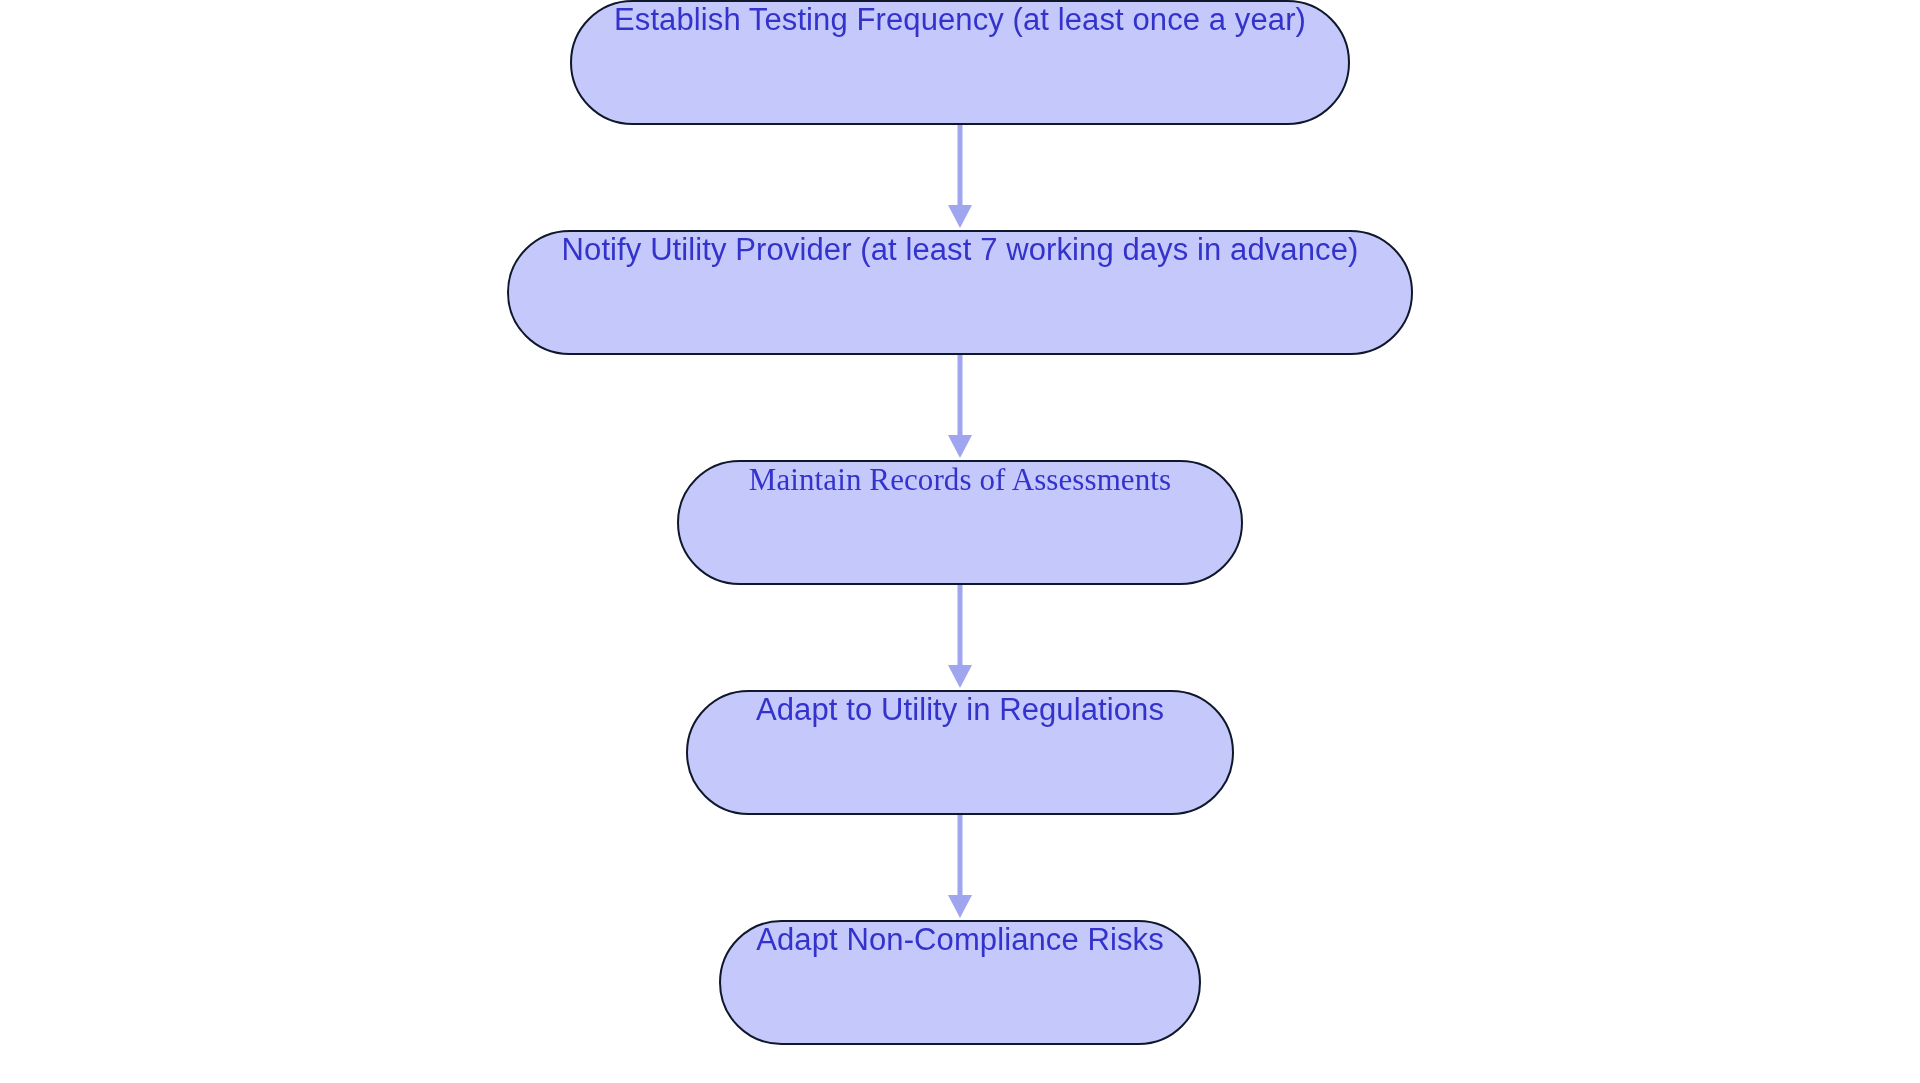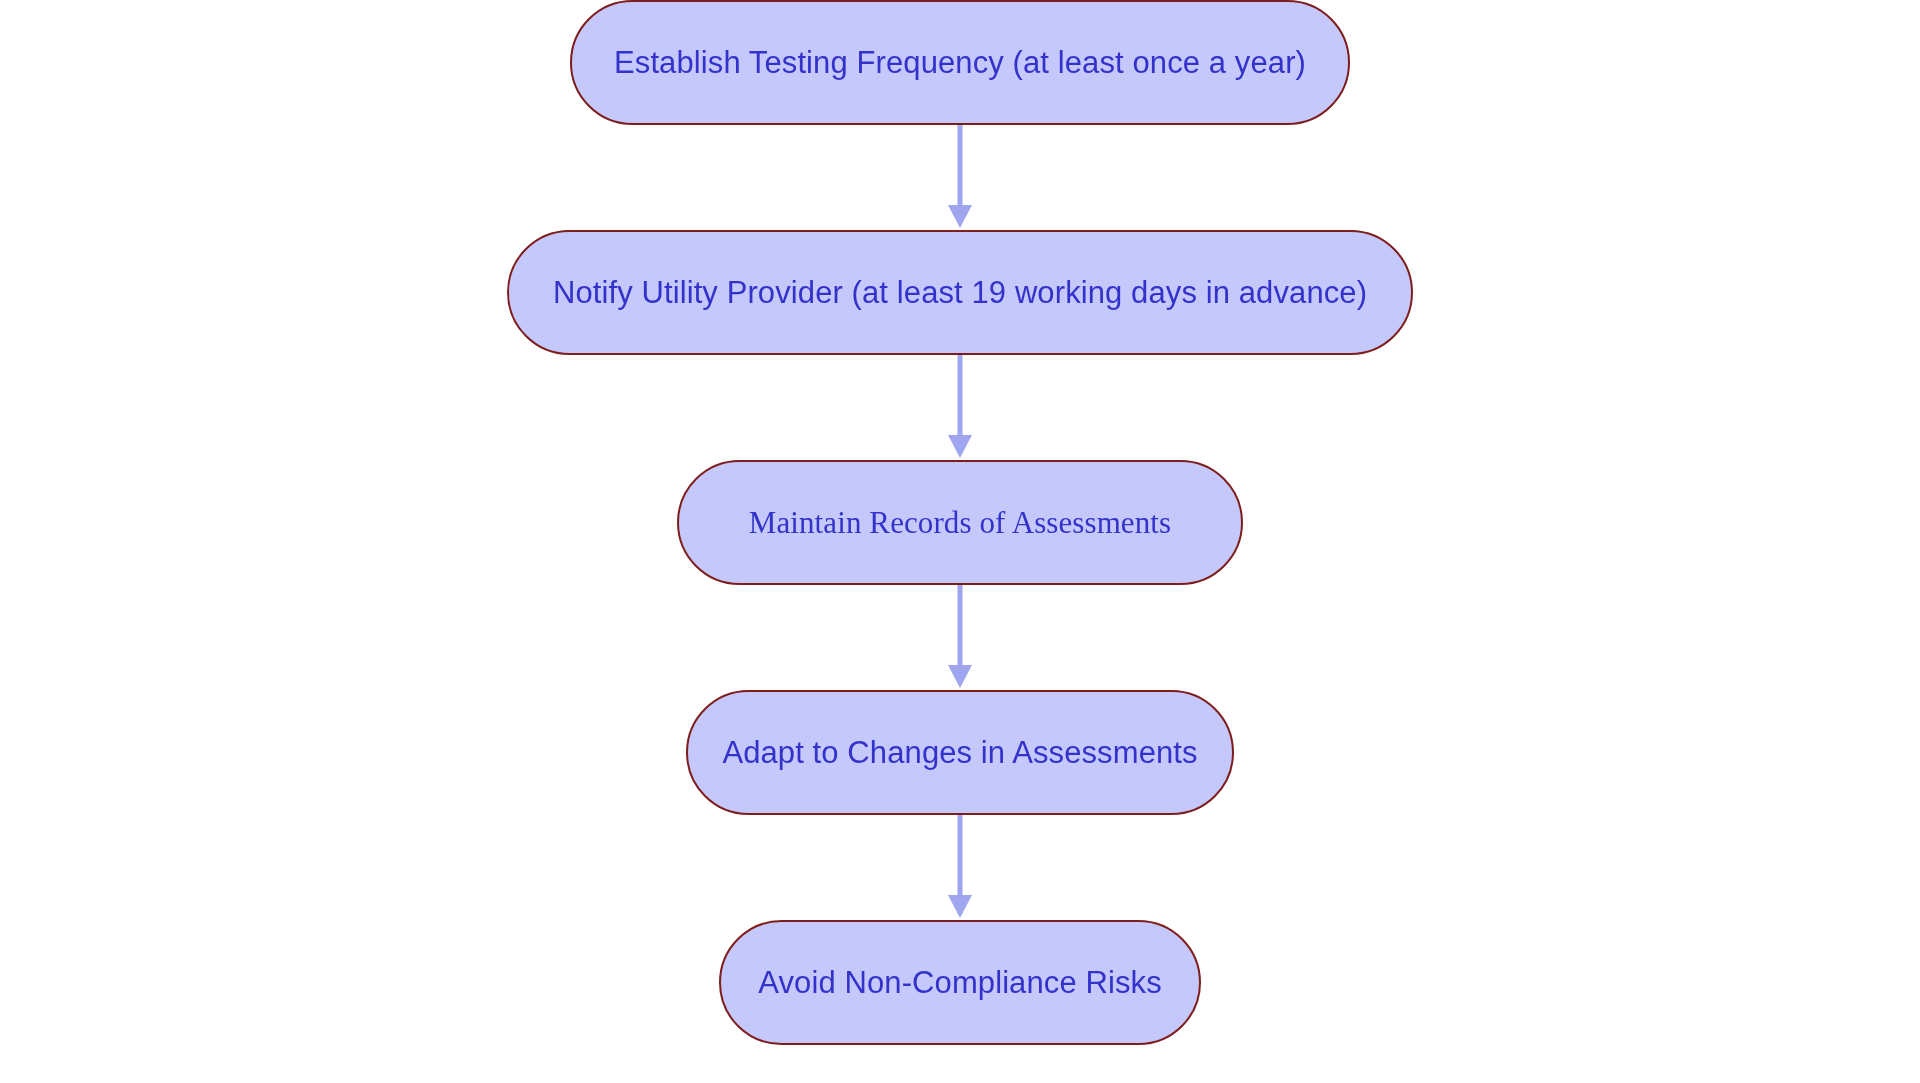--- a/index.html
+++ b/index.html
@@ -32,25 +32,24 @@
     flex-direction: column;
     align-items: center;
     justify-content: flex-start;
   }
 
   .flow-node {
     box-sizing: border-box;
     height: 125px;
     border-radius: 62.5px;
     background: #c5c8fa;
-    border: 2px solid #7f1d1d;
+    border: 2px solid #0f172a;
     display: flex;
-    align-items: center;
     justify-content: center;
-    padding: 16px 46px;
+    padding: 0 46px;
     flex: 0 0 auto;
   }
 
   .flow-node-label {
     color: #3333cc;
     font-size: 31px;
     font-weight: 400;
     line-height: 1.15;
     white-space: nowrap;
     letter-spacing: 0.1px;
@@ -90,44 +89,44 @@
     <div class="flow-node node-w-0">
       <span class="flow-node-label">Establish Testing Frequency (at least once a year)</span>
     </div>
 
     <svg class="flow-connector" viewBox="0 0 40 105" preserveAspectRatio="none">
       <line class="conn-line" x1="20" y1="0" x2="20" y2="82"></line>
       <polygon class="conn-head" points="8,80 32,80 20,103"></polygon>
     </svg>
 
     <div class="flow-node node-w-1">
-      <span class="flow-node-label">Notify Utility Provider (at least 19 working days in advance)</span>
+      <span class="flow-node-label">Notify Utility Provider (at least 7 working days in advance)</span>
     </div>
 
     <svg class="flow-connector" viewBox="0 0 40 105" preserveAspectRatio="none">
       <line class="conn-line" x1="20" y1="0" x2="20" y2="82"></line>
       <polygon class="conn-head" points="8,80 32,80 20,103"></polygon>
     </svg>
 
     <div class="flow-node node-w-2">
       <span class="flow-node-label">Maintain Records of Assessments</span>
     </div>
 
     <svg class="flow-connector" viewBox="0 0 40 105" preserveAspectRatio="none">
       <line class="conn-line" x1="20" y1="0" x2="20" y2="82"></line>
       <polygon class="conn-head" points="8,80 32,80 20,103"></polygon>
     </svg>
 
     <div class="flow-node node-w-3">
-      <span class="flow-node-label">Adapt to Changes in Assessments</span>
+      <span class="flow-node-label">Adapt to Utility in Regulations</span>
     </div>
 
     <svg class="flow-connector" viewBox="0 0 40 105" preserveAspectRatio="none">
       <line class="conn-line" x1="20" y1="0" x2="20" y2="82"></line>
       <polygon class="conn-head" points="8,80 32,80 20,103"></polygon>
     </svg>
 
     <div class="flow-node node-w-4">
-      <span class="flow-node-label">Avoid Non-Compliance Risks</span>
+      <span class="flow-node-label">Adapt Non-Compliance Risks</span>
     </div>
 
   </div>
 </div>
 
 </body></html>

